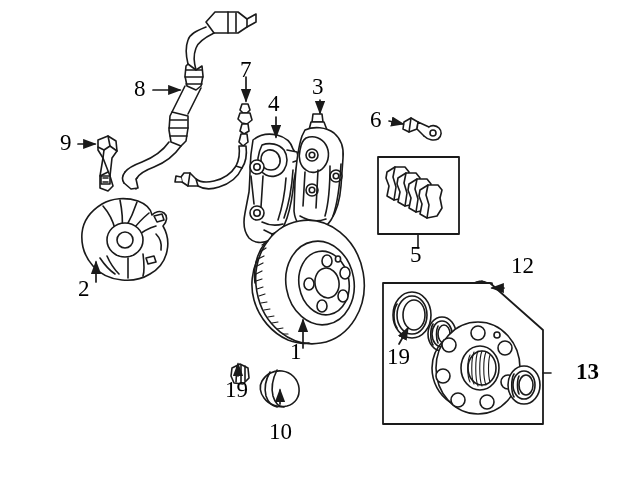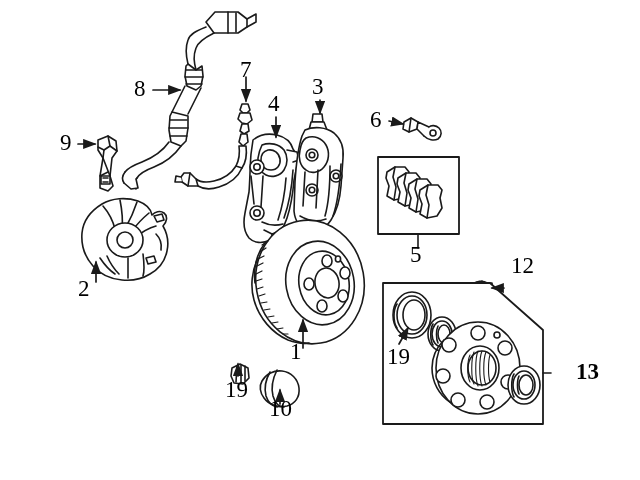--- a/index.html
+++ b/index.html
@@ -335,19 +335,19 @@
 
   <div class="callout" style="left:290px; top:340px;">1</div>
   <div class="callout" style="left:78px;  top:277px;">2</div>
   <div class="callout" style="left:312px; top:75px;">3</div>
   <div class="callout" style="left:268px; top:92px;">4</div>
   <div class="callout" style="left:410px; top:243px;">5</div>
   <div class="callout" style="left:370px; top:108px;">6</div>
   <div class="callout" style="left:240px; top:58px;">7</div>
   <div class="callout" style="left:134px; top:77px;">8</div>
   <div class="callout" style="left:60px;  top:131px;">9</div>
-  <div class="callout" style="left:269px; top:397px;">10</div>
+  <div class="callout" style="left:269px; top:420px;">10</div>
   <div class="callout" style="left:225px; top:378px;">19</div>
   <div class="callout" style="left:511px; top:254px;">12</div>
   <div class="callout" style="left:576px; top:360px;font-weight:bold;">13</div>
   <div class="callout" style="left:387px; top:345px;">19</div>
 
 </div>
 
 </body></html>

